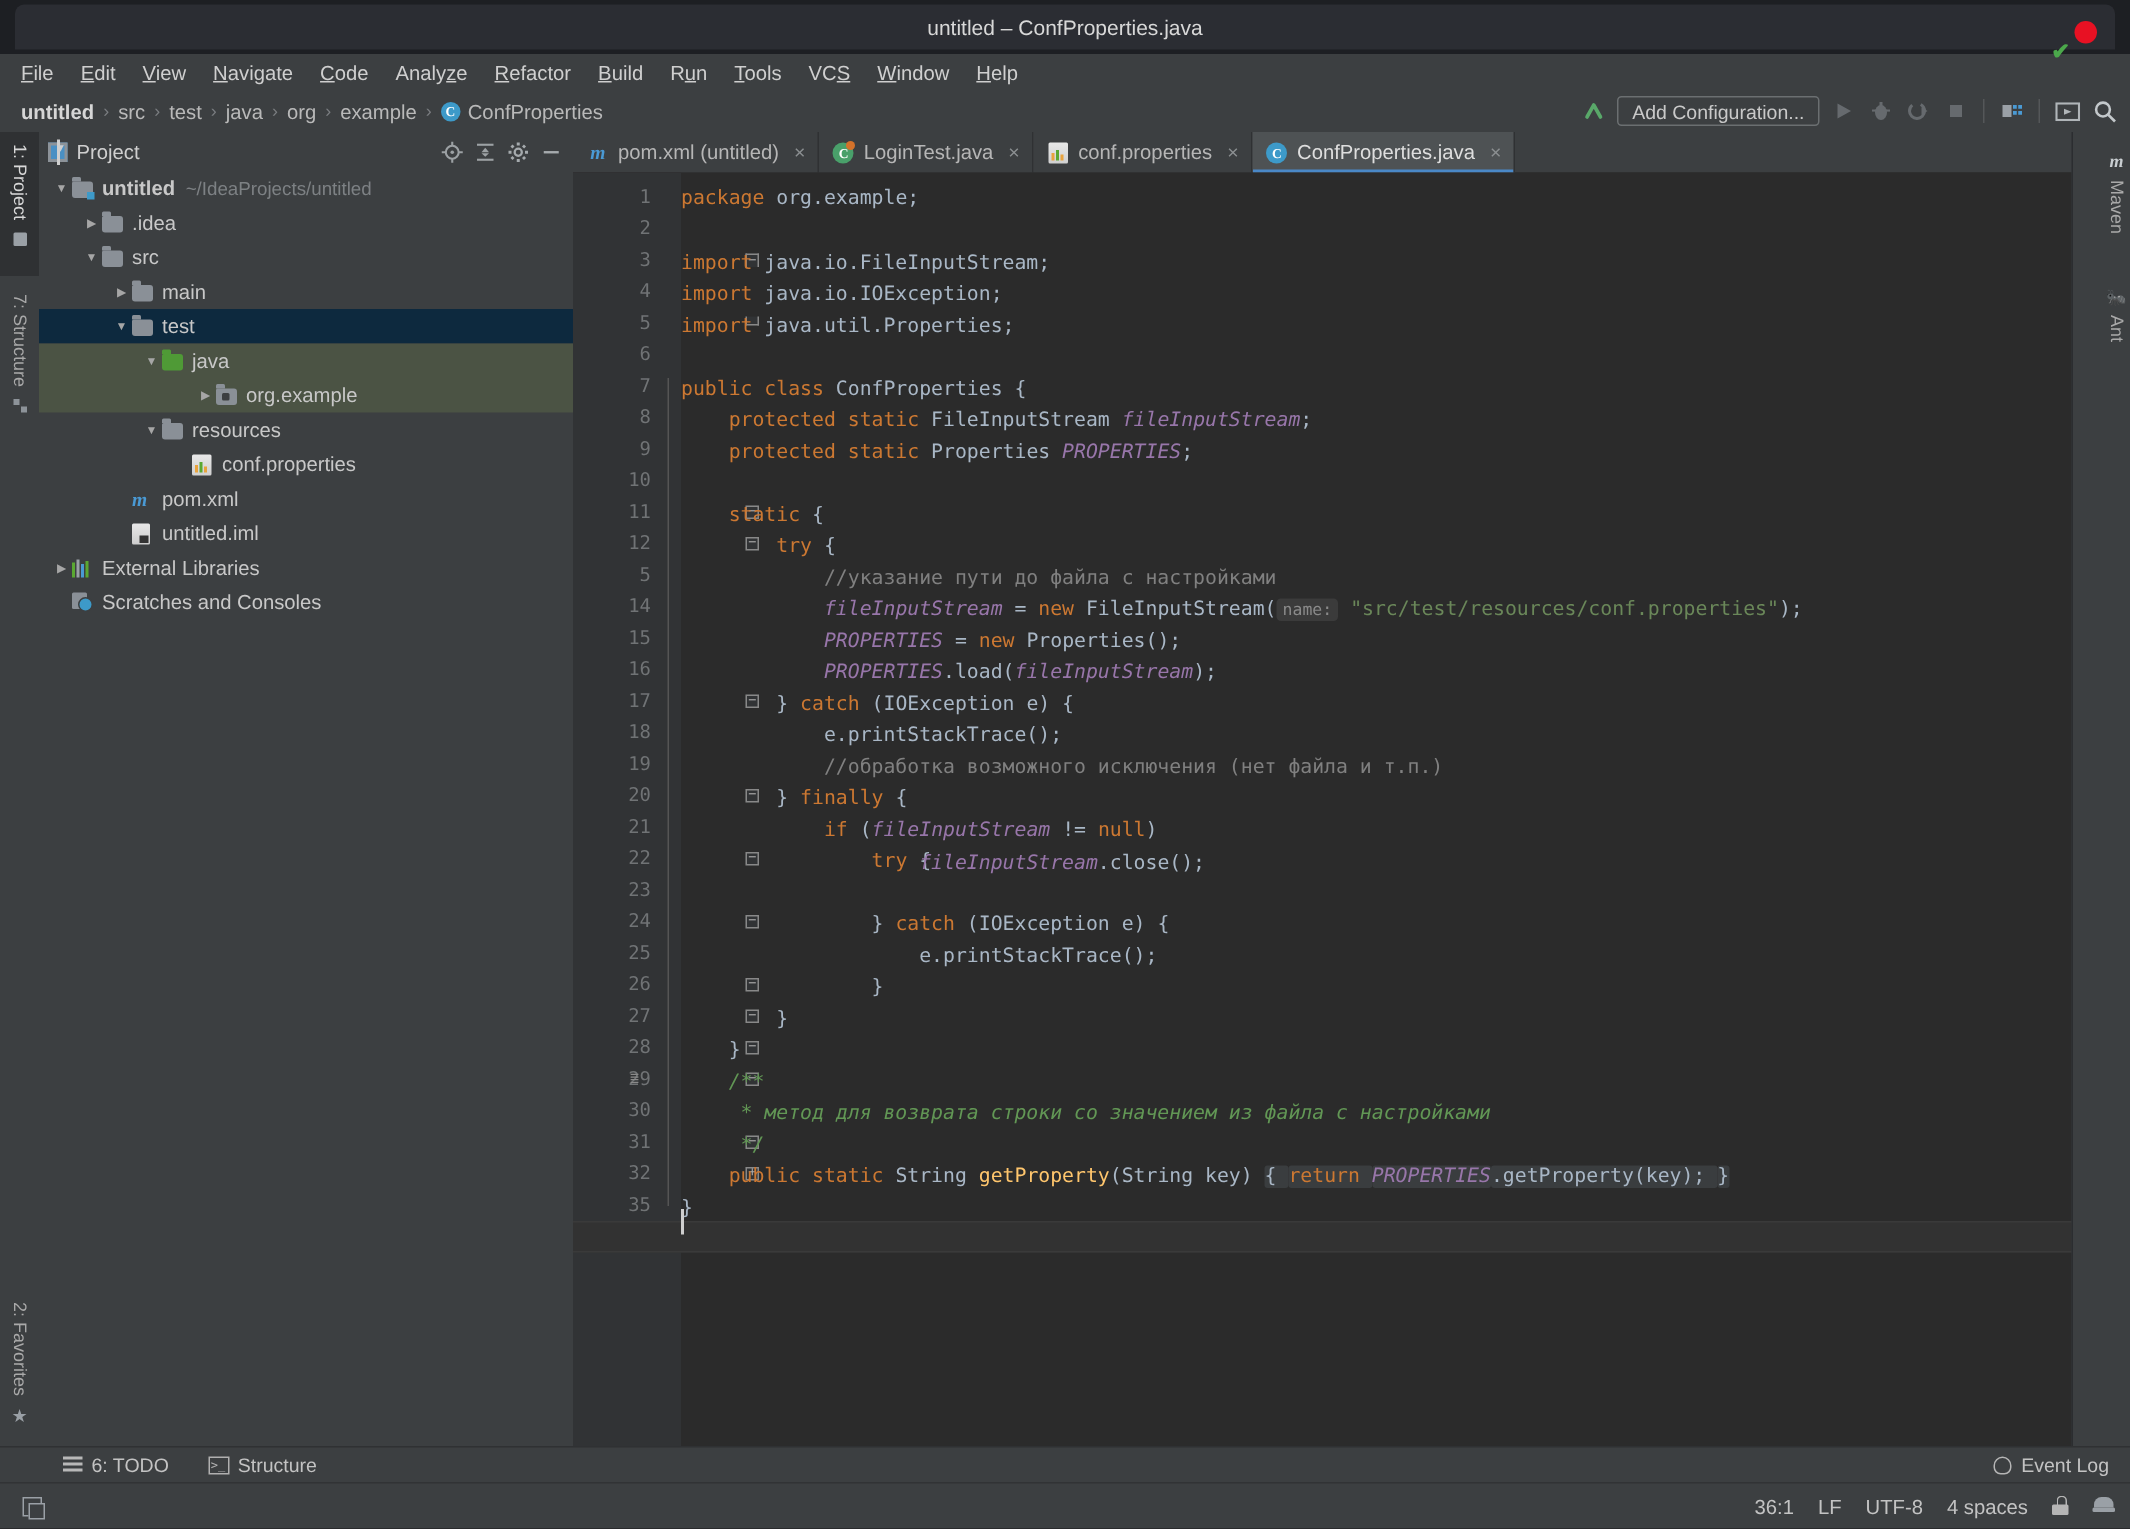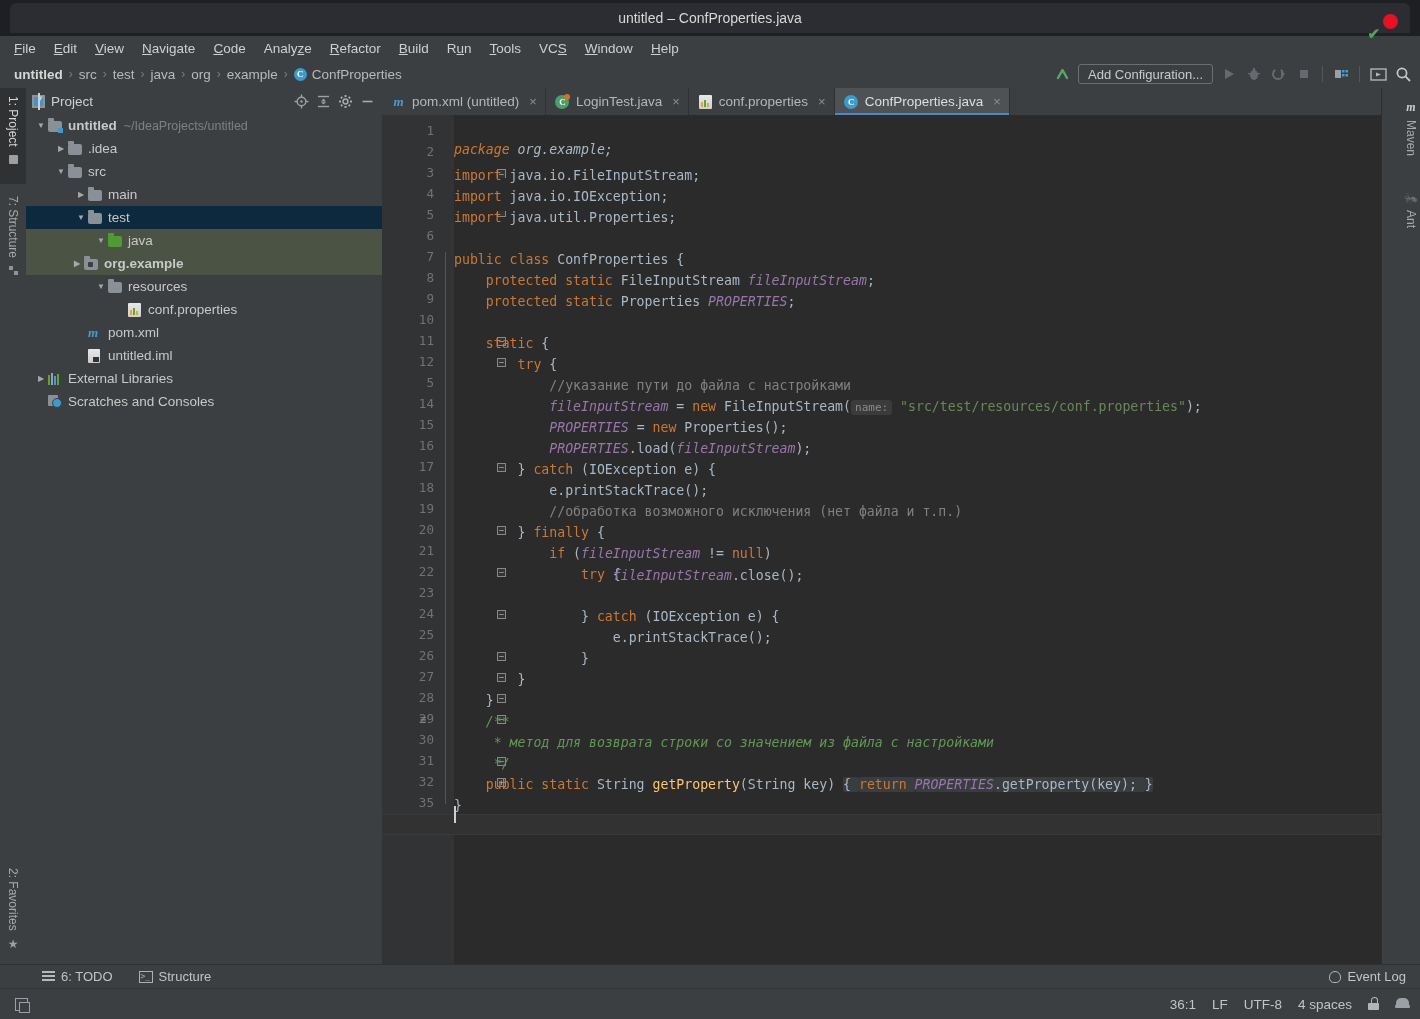--- a/index.html
+++ b/index.html
@@ -411,21 +411,21 @@
           </span>
           <span>test</span>
         </div>
         <div class="trow sel-green" style="padding-left: 68px;">
           <span class="arrow open"></span>
           <span class="fico" style="display: flex; align-items: center;">
             <span class="folder green"></span>
           </span>
           <span>java</span>
         </div>
-        <div class="trow sel-green" style="padding-left: 44px; font-weight: bold;">
+        <div class="trow sel-green" style="padding-left: 104px;">
           <span class="arrow closed"></span>
           <span class="fico" style="display: flex; align-items: center;">
             <span class="folder pkg"></span>
           </span>
           <span>org.example</span>
         </div>
         <div class="trow" style="padding-left: 68px;">
           <span class="arrow open"></span>
           <span class="fico" style="display: flex; align-items: center;">
             <span class="folder"></span>
@@ -579,21 +579,21 @@
           <div class="fmark" style="top: 642px;">
             <div class="box">−</div>
           </div>
           <div class="fmark" style="top: 663px;">
             <div class="box">+</div>
           </div>
         </div>
       <div class="foldline" style="top:137px;height:552px;"></div>
       <div class="curline" style="top: 699px;"></div>
         <div class="lines" id="lines">
-          <div class="cl" style="top: 24px; font-style: italic;"><span class="kw">package </span><span class="plain">org.example;</span></div>
+          <div class="cl" style="top: 7px;"><span class="kw">package </span><span class="plain">org.example;</span></div>
           <div class="cl" style="top: 29px;"></div>
           <div class="cl" style="top: 50px;"><span class="kw">import </span><span class="plain">java.io.FileInputStream;</span></div>
           <div class="cl" style="top: 71px;"><span class="kw">import </span><span class="plain">java.io.IOException;</span></div>
           <div class="cl" style="top: 92px;"><span class="kw">import </span><span class="plain">java.util.Properties;</span></div>
           <div class="cl" style="top: 113px;"></div>
           <div class="cl" style="top: 134px;"><span class="kw">public class </span><span class="plain">ConfProperties {</span></div>
           <div class="cl" style="top: 155px;"><span class="kw">    protected static </span><span class="plain">FileInputStream </span><span class="fld">fileInputStream</span><span class="plain">;</span></div>
           <div class="cl" style="top: 176px;"><span class="kw">    protected static </span><span class="plain">Properties </span><span class="fld">PROPERTIES</span><span class="plain">;</span></div>
           <div class="cl" style="top: 197px;"></div>
           <div class="cl" style="top: 218px;"><span class="kw">    static </span><span class="plain">{</span></div>

